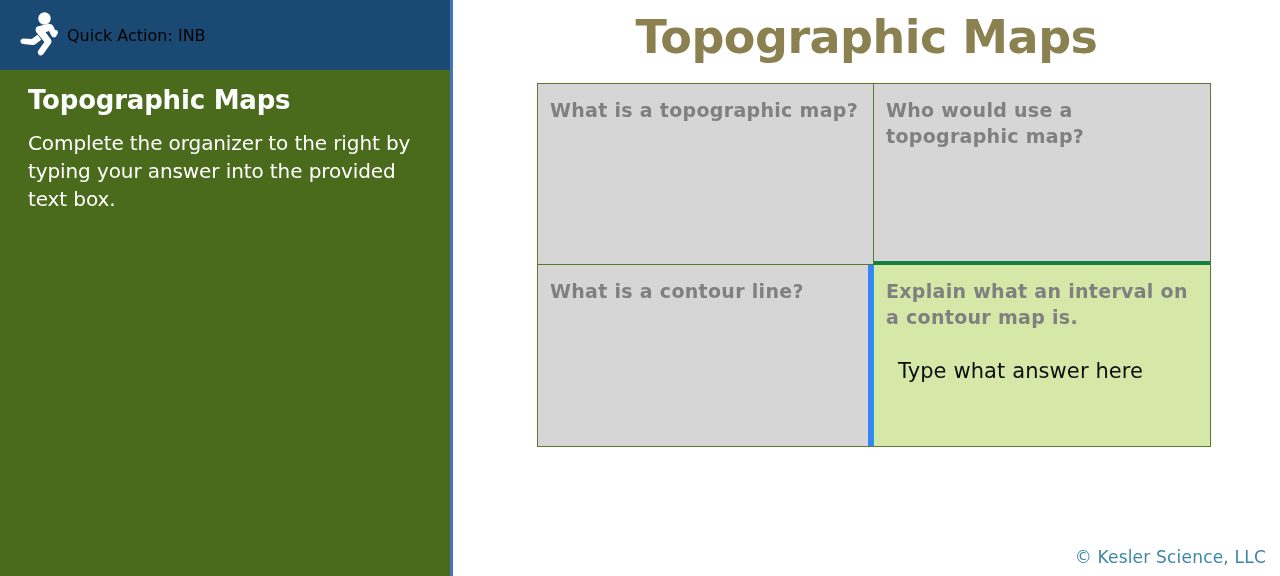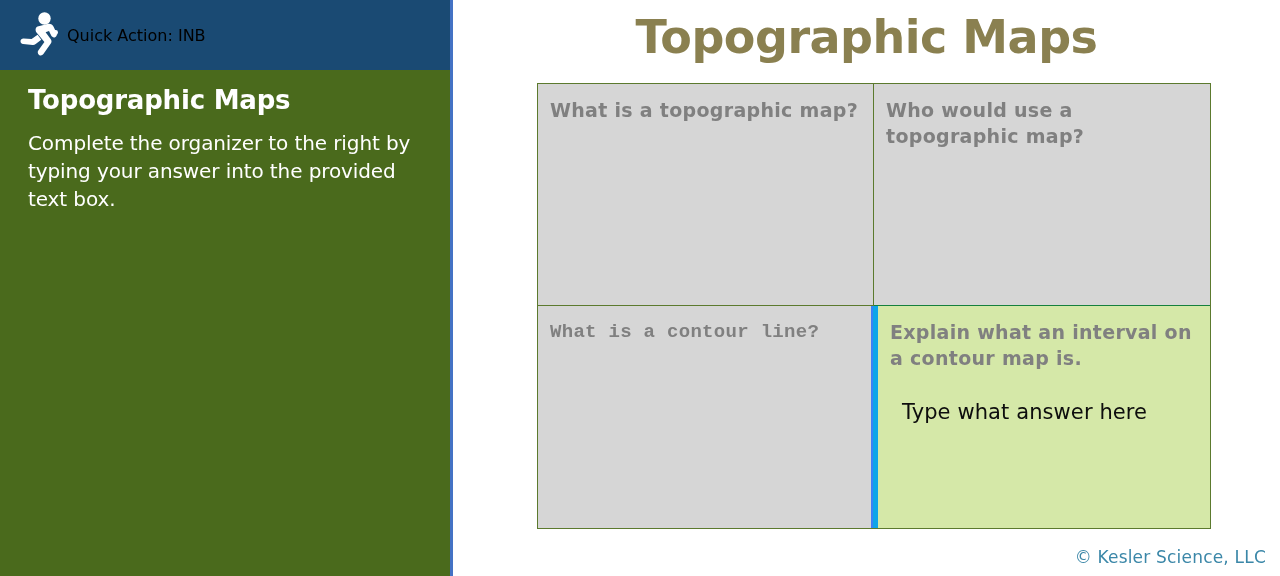--- a/index.html
+++ b/index.html
@@ -90,39 +90,39 @@
     letter-spacing: -0.5px;
     line-height: 1.1;
   }
 
   
   #organizer-grid {
     position: absolute;
     left: 84px;       
     top: 83px;
     width: 674px;     
-    height: 446px;    
+    height: 364px;    
     display: grid;
     grid-template-columns: 1fr 1fr;
     grid-template-rows: 1fr 1fr;
     border: 1px solid #5c7a2e;
     box-sizing: border-box;
     background: #be185d;
   }
   .grid-cell {
     position: relative;
     background: #d6d6d6;
     box-sizing: border-box;
     padding: 14px 14px 10px 12px;
     overflow: hidden;
   }
   .grid-cell.cell-r1c1 { border-right: 1px solid #5c7a2e; border-bottom: 1px solid #5c7a2e; }
-  .grid-cell.cell-r1c2 { border-bottom: 1px solid #15803d; }
-  .grid-cell.cell-r2c1 { border-right: 3px solid #3b82f6; font-family: Liberation Mono, monospace; }
-  .grid-cell.cell-r2c2 { background: #d5e8a8; border-left: 5px solid #0ea5e9; margin-left: -1px; }
+  .grid-cell.cell-r1c2 { border-bottom: 4px solid #15803d; }
+  .grid-cell.cell-r2c1 { border-right: 6px solid #3b82f6; }
+  .grid-cell.cell-r2c2 { background: #d5e8a8; border-left: 1px solid #0ea5e9; margin-left: -1px; }
 
   .cell-prompt {
     color: #808080;
     font-size: 19px;
     font-weight: bold;
     line-height: 1.35;
     letter-spacing: 0.3px;
     margin: 0;
   }
   .answer-text {

